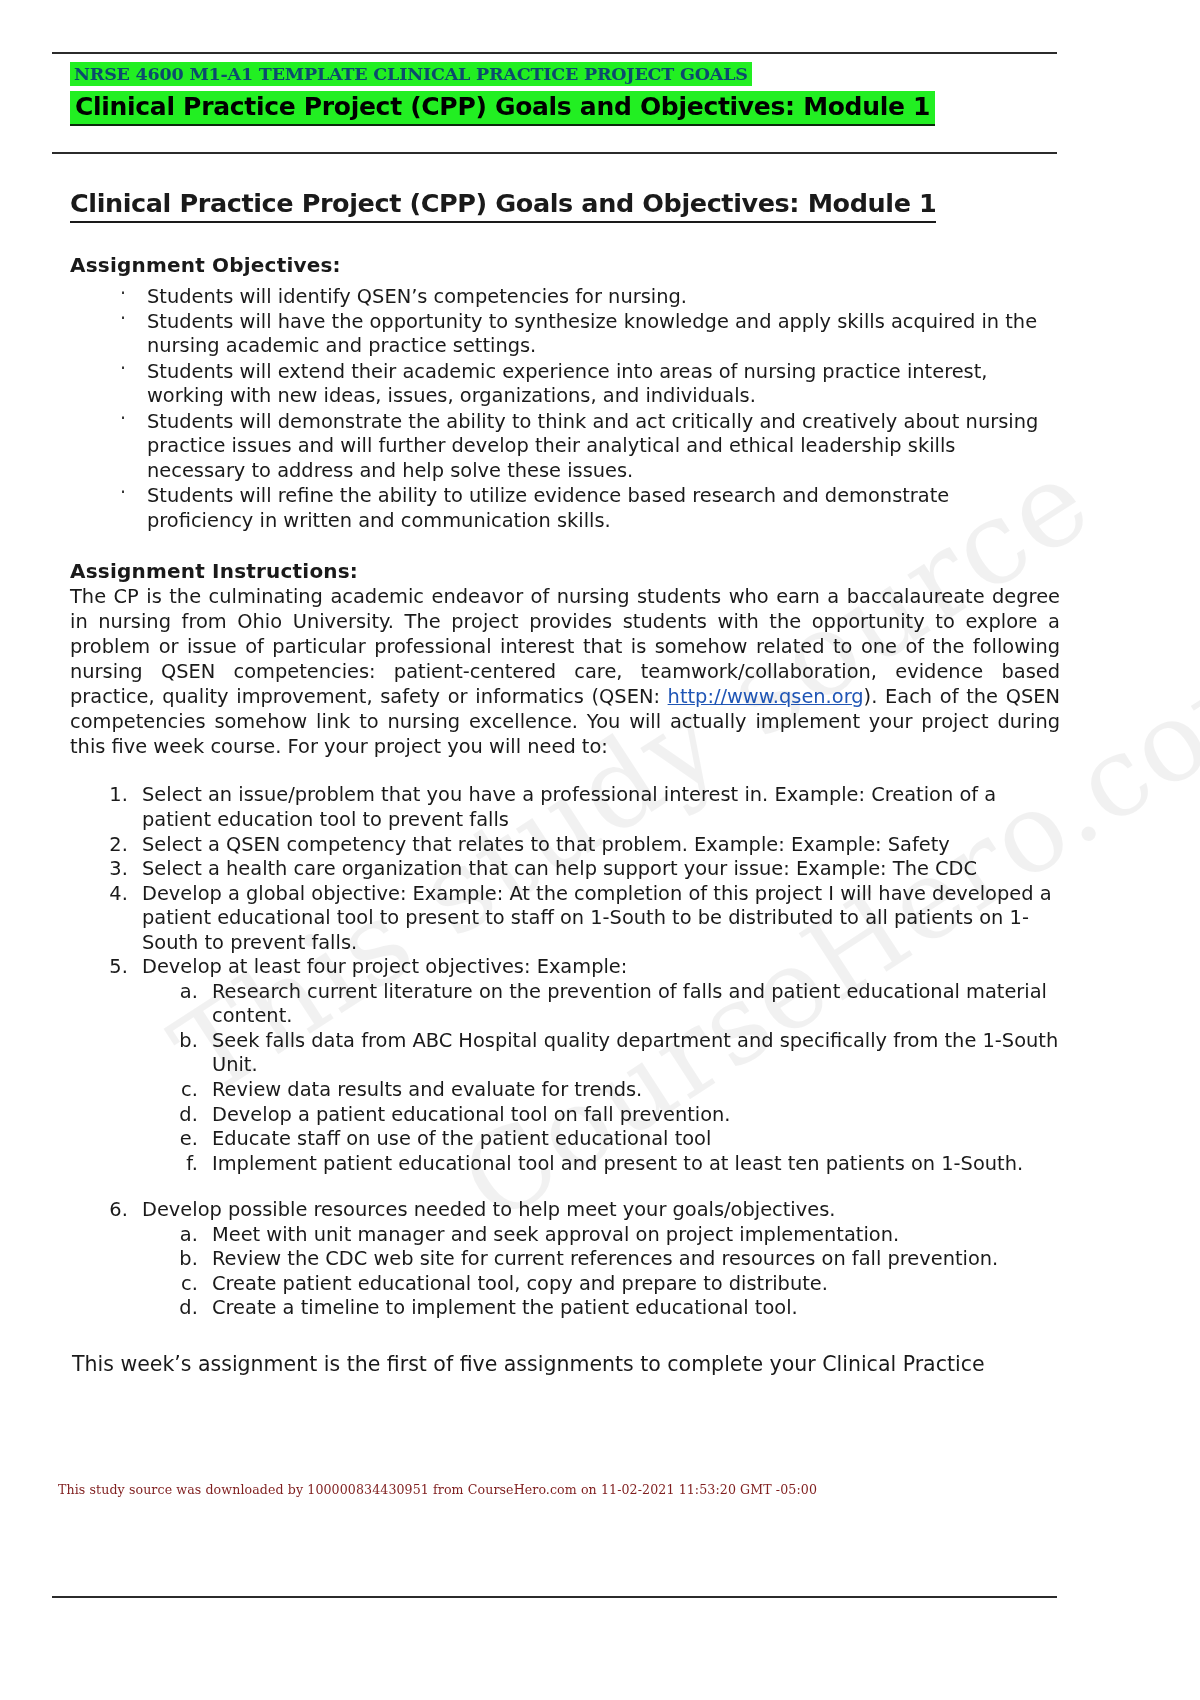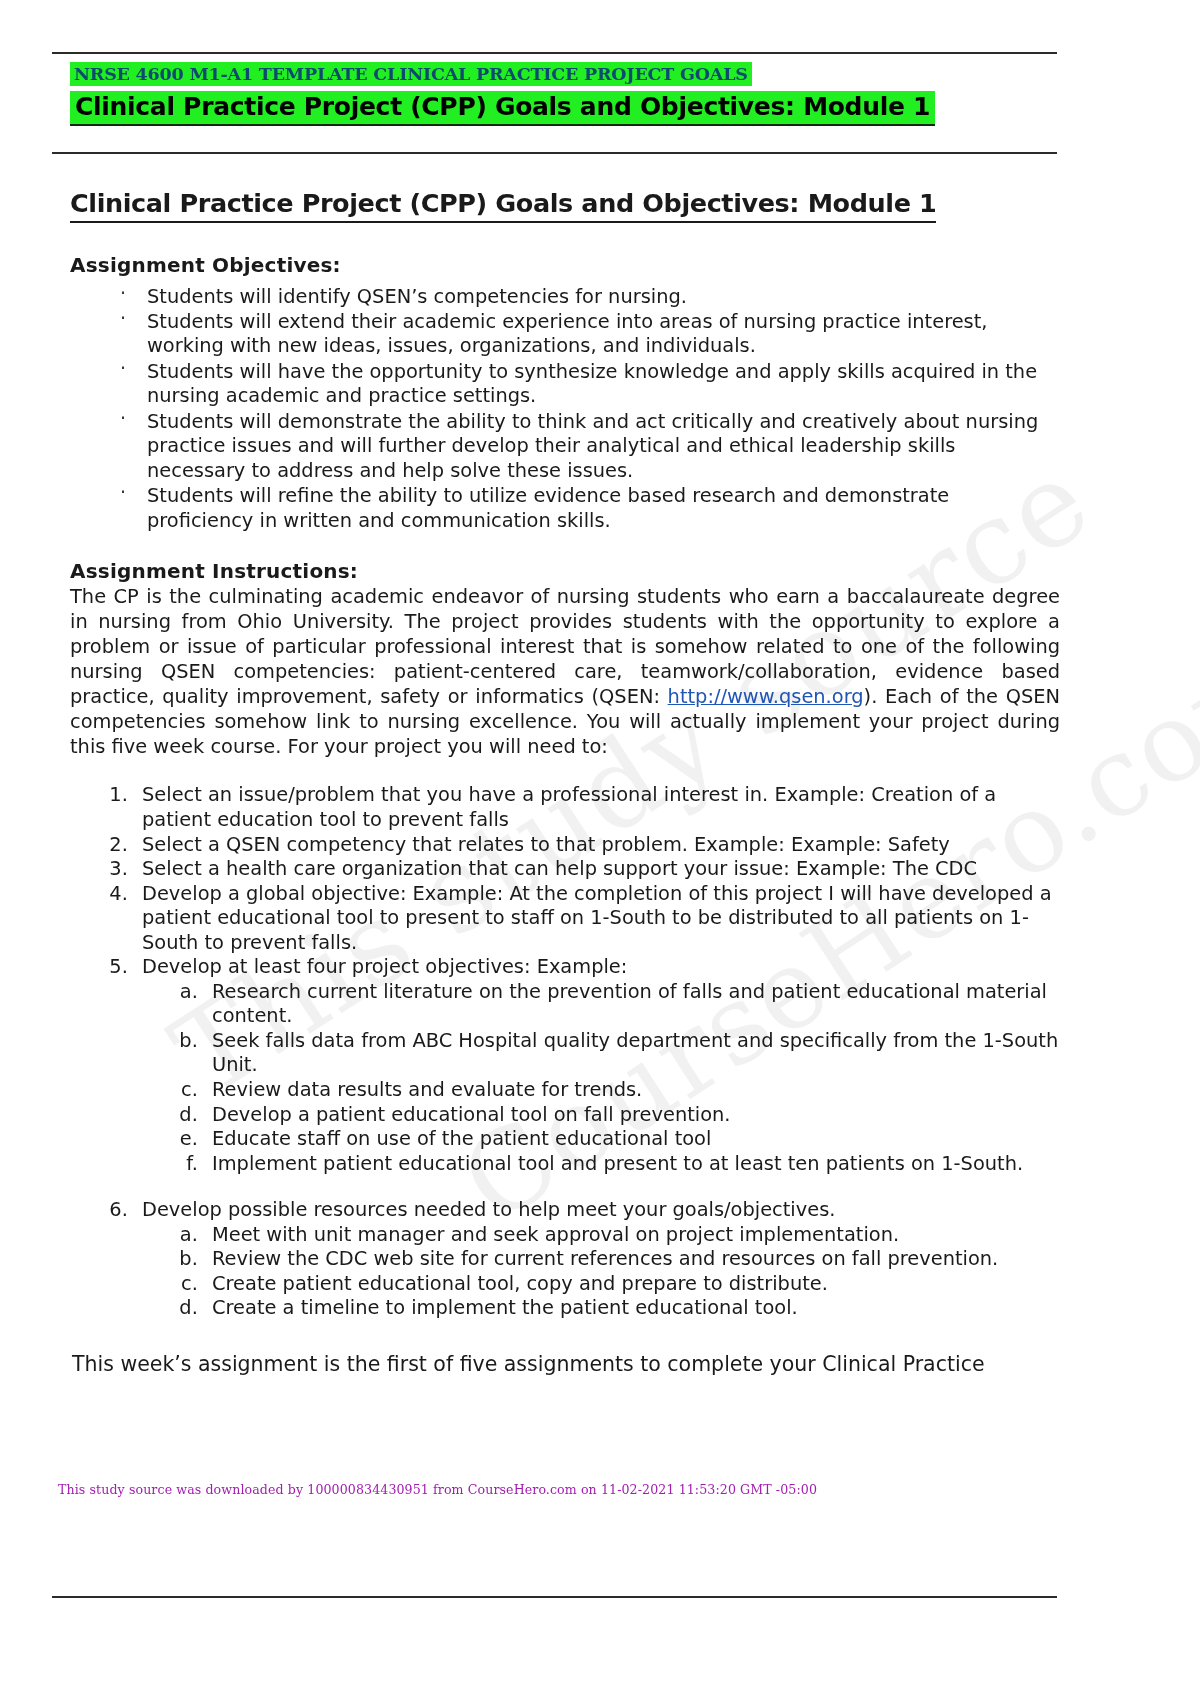--- a/index.html
+++ b/index.html
@@ -211,21 +211,21 @@
   
   .footer {
     position: absolute;
     left: 58px;
     top: 1482px;
     width: 1000px;
   }
   .footer-line {
     font-family: "DejaVu Serif", serif;
     font-size: 12.6px;
-    color: #a21caf;
+    color: #7f1d1d;
     letter-spacing: 0.1px;
   }
   .footer-url {
     font-family: "DejaVu Serif", serif;
     font-size: 12.2px;
     color: #2a2a2a;
     margin-top: 40px;
     letter-spacing: 0px;
   }
 </style>
@@ -252,22 +252,22 @@
     <div class="rule-under-header"></div>
 
     <div class="doc-body">
 
       <h1 class="doc-title">Clinical Practice Project (CPP) Goals and Objectives: Module 1</h1>
 
       <h2 class="section-head">Assignment Objectives:</h2>
 
       <ul class="objectives">
         <li>Students will identify QSEN’s competencies for nursing.</li>
+        <li>Students will have the opportunity to synthesize knowledge and apply skills acquired in the nursing academic and practice settings.</li>
         <li>Students will extend their academic experience into areas of nursing practice interest, working with new ideas, issues, organizations, and individuals.</li>
-        <li>Students will have the opportunity to synthesize knowledge and apply skills acquired in the nursing academic and practice settings.</li>
         <li>Students will demonstrate the ability to think and act critically and creatively about nursing practice issues and will further develop their analytical and ethical leadership skills necessary to address and help solve these issues.</li>
         <li>Students will refine the ability to utilize evidence based research and demonstrate proficiency in written and communication skills.</li>
       </ul>
 
       <h2 class="section-head second">Assignment Instructions:</h2>
 
       <p class="para"><span>The CP is the culminating academic endeavor  of  nursing  students  who  earn  a baccalaureate degree in nursing from Ohio University. The project  provides  students  with the opportunity to explore a problem or issue of particular professional interest that is somehow related to one of the following  nursing  QSEN  competencies:  patient-centered care, teamwork/collaboration, evidence based practice, quality improvement, safety or informatics (QSEN: </span><a class="link" href="#">http://www.qsen.org</a><span>). Each of the QSEN competencies somehow link to nursing excellence. You will actually implement your project during this five week course. For your project you will need to:</span></p>
 
       <ol class="numlist">
         <li>Select an issue/problem that you have a professional interest in. Example: Creation of a patient education tool to prevent falls</li>

